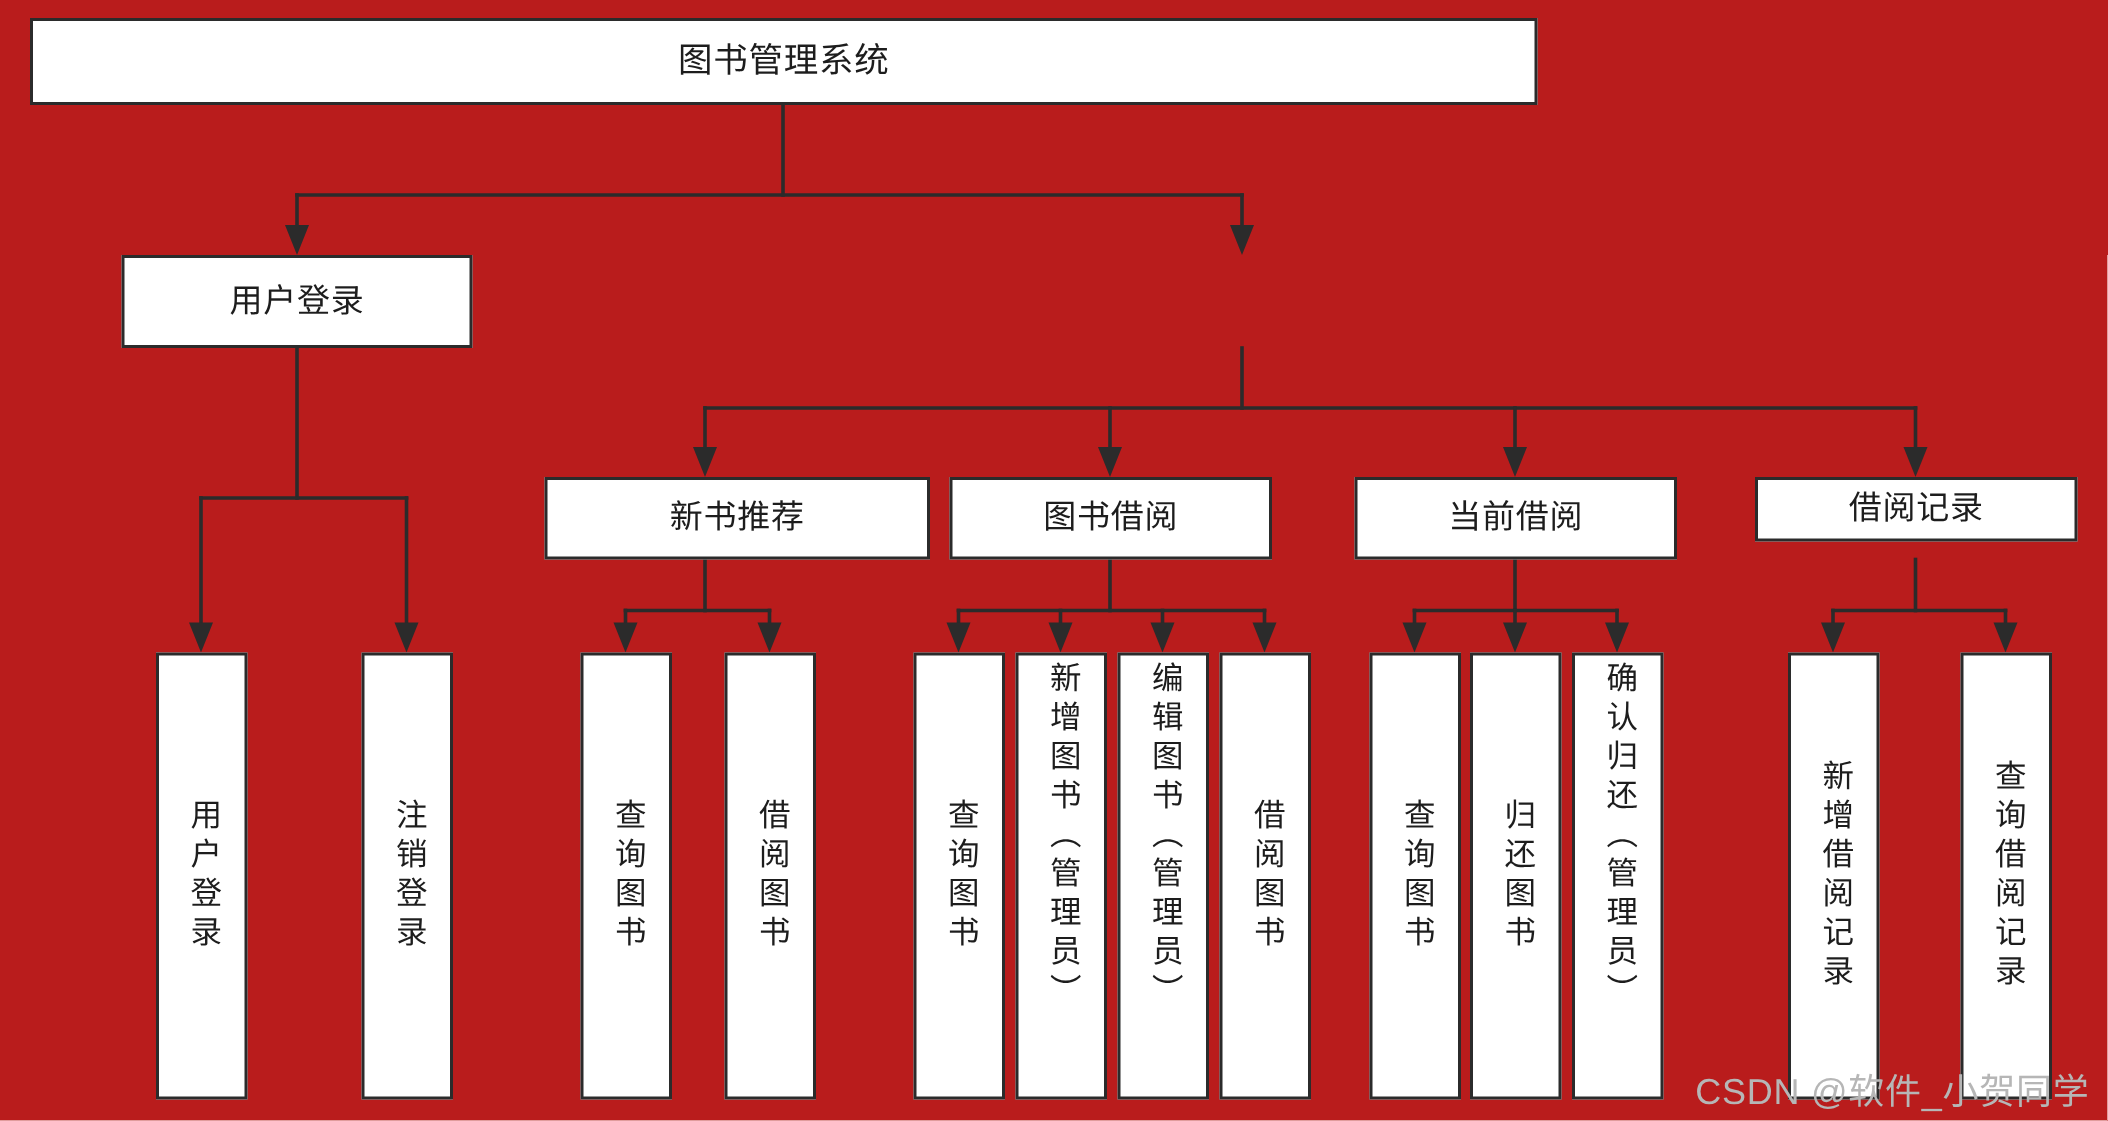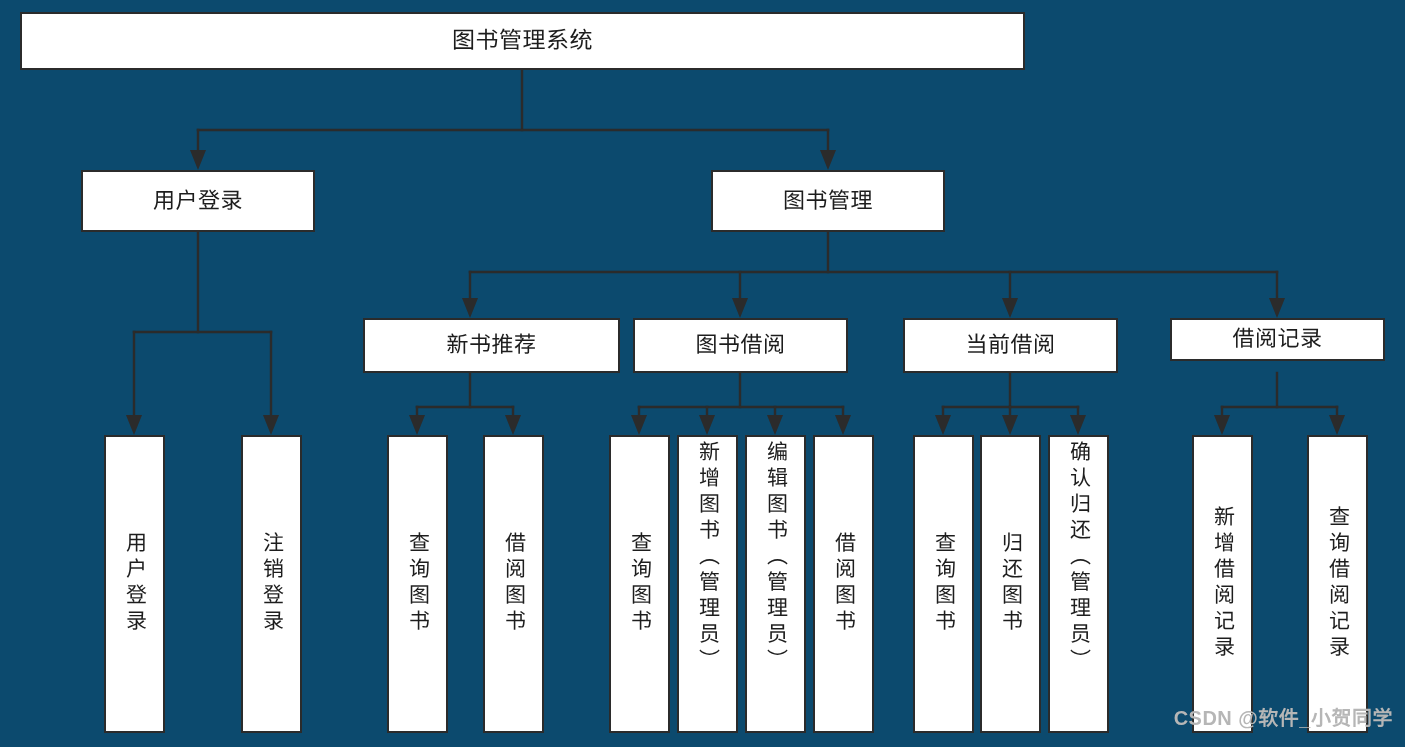--- a/index.html
+++ b/index.html
@@ -9,21 +9,21 @@
     background: #ffffff;
   }
   body {
     font-family: "Liberation Sans", "DejaVu Sans", sans-serif;
     color: #1a1a1a;
   }
   #canvas {
     position: relative;
     width: 1405px;
     height: 747px;
-    background: #0c4a6e;
+    background: #b91c1c;
     overflow: hidden;
   }
   
   #wires {
     position: absolute;
     left: 0;
     top: 0;
     width: 1405px;
     height: 747px;
     pointer-events: none;
@@ -81,27 +81,26 @@
   .node.v.top {
     align-items: flex-start;
   }
   .node.v.top .label {
     margin-top: 4px;
   }
   
   #watermark {
     position: absolute;
     right: 12px;
-    bottom: 16px;
-    font-size: 20px;
+    bottom: 4px;
+    font-size: 24px;
     color: #b6b6b6;
     white-space: nowrap;
     z-index: 3;
     letter-spacing: 0.5px;
-    font-weight: bold;
   }
 </style>
 </head>
 <body>
 
 <div id="canvas">
 
   <svg id="wires" viewBox="0 0 1405 747" width="1405" height="747">
 
     <line x1="522" y1="70" x2="522" y2="130"></line>
@@ -167,23 +166,20 @@
     <polygon points="1329,415 1345,415 1337,435"></polygon>
   </svg>
 
   <div class="node h root" style="left:20px; top:12px; width:1005px; height:58px;">
     <span class="label">图书管理系统</span>
   </div>
 
   <div class="node h" style="left:81px; top:170px; width:234px; height:62px;">
     <span class="label">用户登录</span>
   </div>
-  <div class="node h" style="left:711px; top:170px; width:234px; height:62px;">
-    <span class="label">图书管理</span>
-  </div>
 
   <div class="node h" style="left:363px; top:318px; width:257px; height:55px;">
     <span class="label">新书推荐</span>
   </div>
   <div class="node h" style="left:903px; top:318px; width:215px; height:55px;">
     <span class="label">当前借阅</span>
   </div>
   <div class="node h" style="left:633px; top:318px; width:215px; height:55px;">
     <span class="label">图书借阅</span>
   </div>

